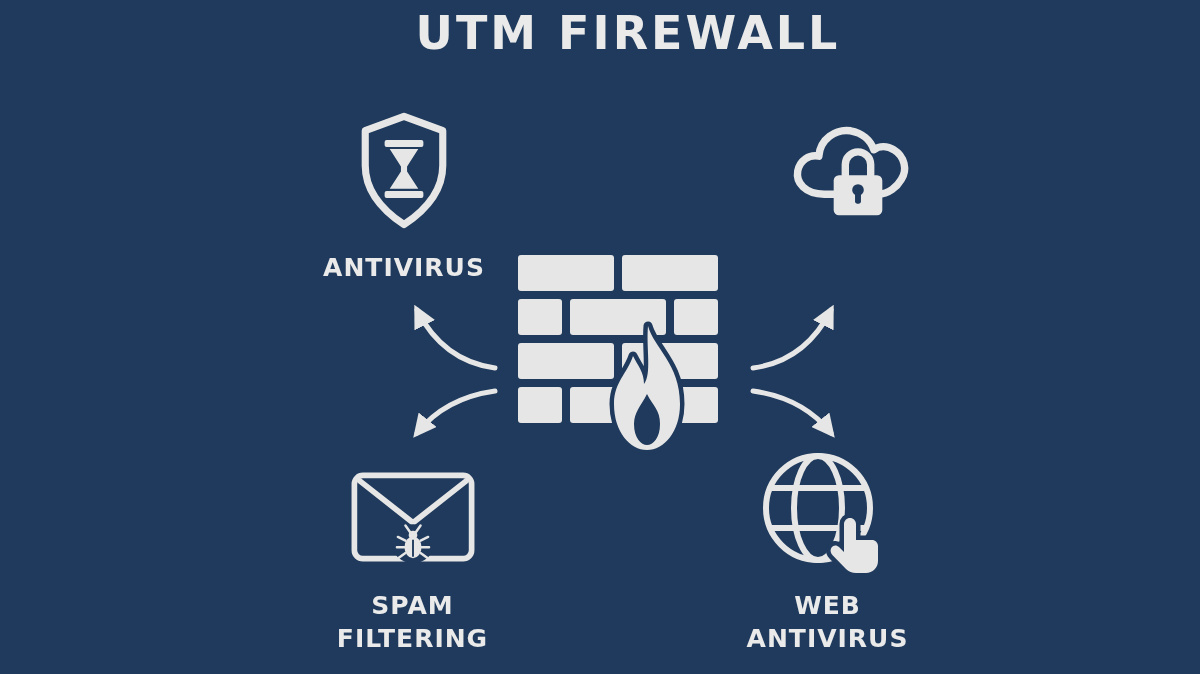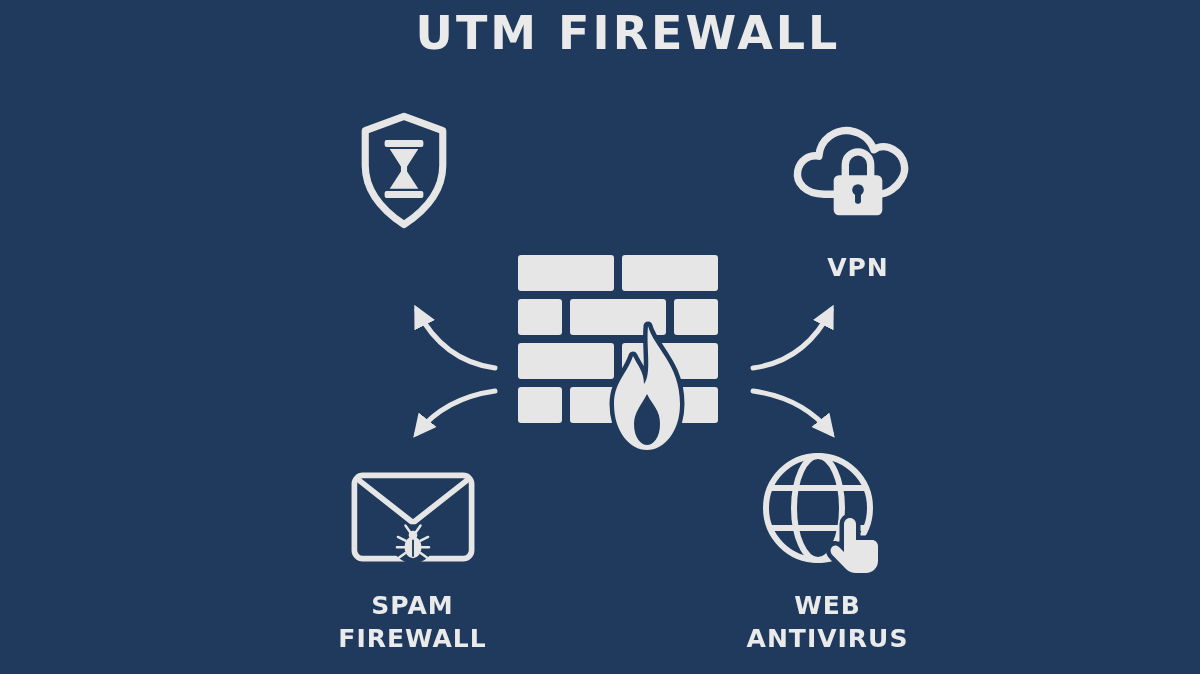--- a/index.html
+++ b/index.html
@@ -74,48 +74,48 @@
   </svg>
 
   <div class="abs" style="left:294px;top:112px;width:220px;">
     <svg style="margin:0 auto;" width="102" height="118" viewBox="0 0 100 115">
       <path class="stroke" stroke-width="7" d="M50 4 L88 18 V52 C88 80 68 98 50 110 C32 98 12 80 12 52 V18 Z"></path>
       <rect class="fill" x="31" y="27" width="38" height="7" rx="2"></rect>
       <rect class="fill" x="31" y="77" width="38" height="7" rx="2"></rect>
       <path class="fill" d="M36 36 L64 36 L53 53 L53 58 L64 75 L36 75 L47 58 L47 53 Z"></path>
     </svg>
   </div>
+  <div class="label" style="left:294px;top:252px;width:220px;">ANTIVIRUS</div>
 
   <div class="abs" style="left:748px;top:112px;width:220px;">
     <svg style="margin:0 auto;" width="148" height="120" viewBox="0 0 140 110">
       <path class="stroke" stroke-width="7" d="M38 76 C20 76 11 65 13 54 C15 44 24 38 33 40 C34 24 49 14 63 16 C74 18 82 25 85 34 C90 30 98 30 104 34 C114 40 117 53 111 62 C107 69 99 76 89 76 Z"></path>
       <path class="stroke" stroke-width="7" d="M58 62 V48 A12 12 0 0 1 82 48 V62"></path>
       <rect class="fill" x="47" y="58" width="46" height="38" rx="5"></rect>
       <circle class="bgfill" cx="70" cy="72" r="5.5"></circle>
       <rect class="bgfill" x="67.2" y="74" width="5.6" height="11" rx="2"></rect>
     </svg>
   </div>
-  <div class="label" style="left:748px;top:252px;width:220px;">VPN</div>
 
   <div class="abs" style="left:330px;top:466px;width:165px;">
     <svg style="margin:0 auto;" width="136" height="104" viewBox="0 0 140 110">
       <rect class="stroke" stroke-width="6" x="8" y="10" width="124" height="88" rx="9"></rect>
       <path class="stroke" stroke-width="6" d="M14 16 L70 60 L126 16"></path>
       <g transform="translate(70,82)">
         <ellipse class="halo" cx="0" cy="0" rx="18" ry="16"></ellipse>
         <path class="stroke" stroke-width="2.6" d="M-3 -12 L-8 -19 M3 -12 L8 -19"></path>
         <path class="stroke" stroke-width="2.6" d="M-8 -3 L-16 -7 M-9 4 L-17 4 M-8 10 L-15 15"></path>
         <path class="stroke" stroke-width="2.6" d="M8 -3 L16 -7 M9 4 L17 4 M8 10 L15 15"></path>
         <circle class="fill" cx="0" cy="-9" r="4.6"></circle>
         <ellipse class="fill" cx="0" cy="4" rx="9" ry="11.5"></ellipse>
         <line x1="0" y1="-4" x2="0" y2="14" stroke="var(--bg,#1f3a5c)" stroke-width="2"></line>
       </g>
     </svg>
   </div>
-  <div class="label" style="left:330px;top:590px;width:165px;">SPAM FIREWALL</div>
+  <div class="label" style="left:330px;top:590px;width:165px;">SPAM FILTERING</div>
 
   <div class="abs" style="left:745px;top:448px;width:165px;">
     <svg style="margin:0 auto;" width="140" height="140" viewBox="0 0 140 140">
       <circle class="stroke" stroke-width="6" cx="60" cy="60" r="52"></circle>
       <ellipse class="stroke" stroke-width="6" cx="60" cy="60" rx="24" ry="52"></ellipse>
       <line class="stroke" stroke-width="6" x1="13" y1="40" x2="107" y2="40"></line>
       <line class="stroke" stroke-width="6" x1="13" y1="80" x2="107" y2="80"></line>
       <g transform="translate(72,68)">
         <path class="halo" d="M20 2 C16.7 2 14 4.7 14 8 V36 L9 31 C6.5 28.5 2.5 29 1 32.5 C0 35 0.8 37.4 2.6 39.2 L16 53 C18.6 55.6 22.2 57 26 57 H36 C42.6 57 48 51.6 48 45 V30 C48 26.7 45.3 24 42 24 H26 V8 C26 4.7 23.3 2 20 2 Z"></path>
         <path class="fill" d="M20 2 C16.7 2 14 4.7 14 8 V36 L9 31 C6.5 28.5 2.5 29 1 32.5 C0 35 0.8 37.4 2.6 39.2 L16 53 C18.6 55.6 22.2 57 26 57 H36 C42.6 57 48 51.6 48 45 V30 C48 26.7 45.3 24 42 24 H26 V8 C26 4.7 23.3 2 20 2 Z"></path>

